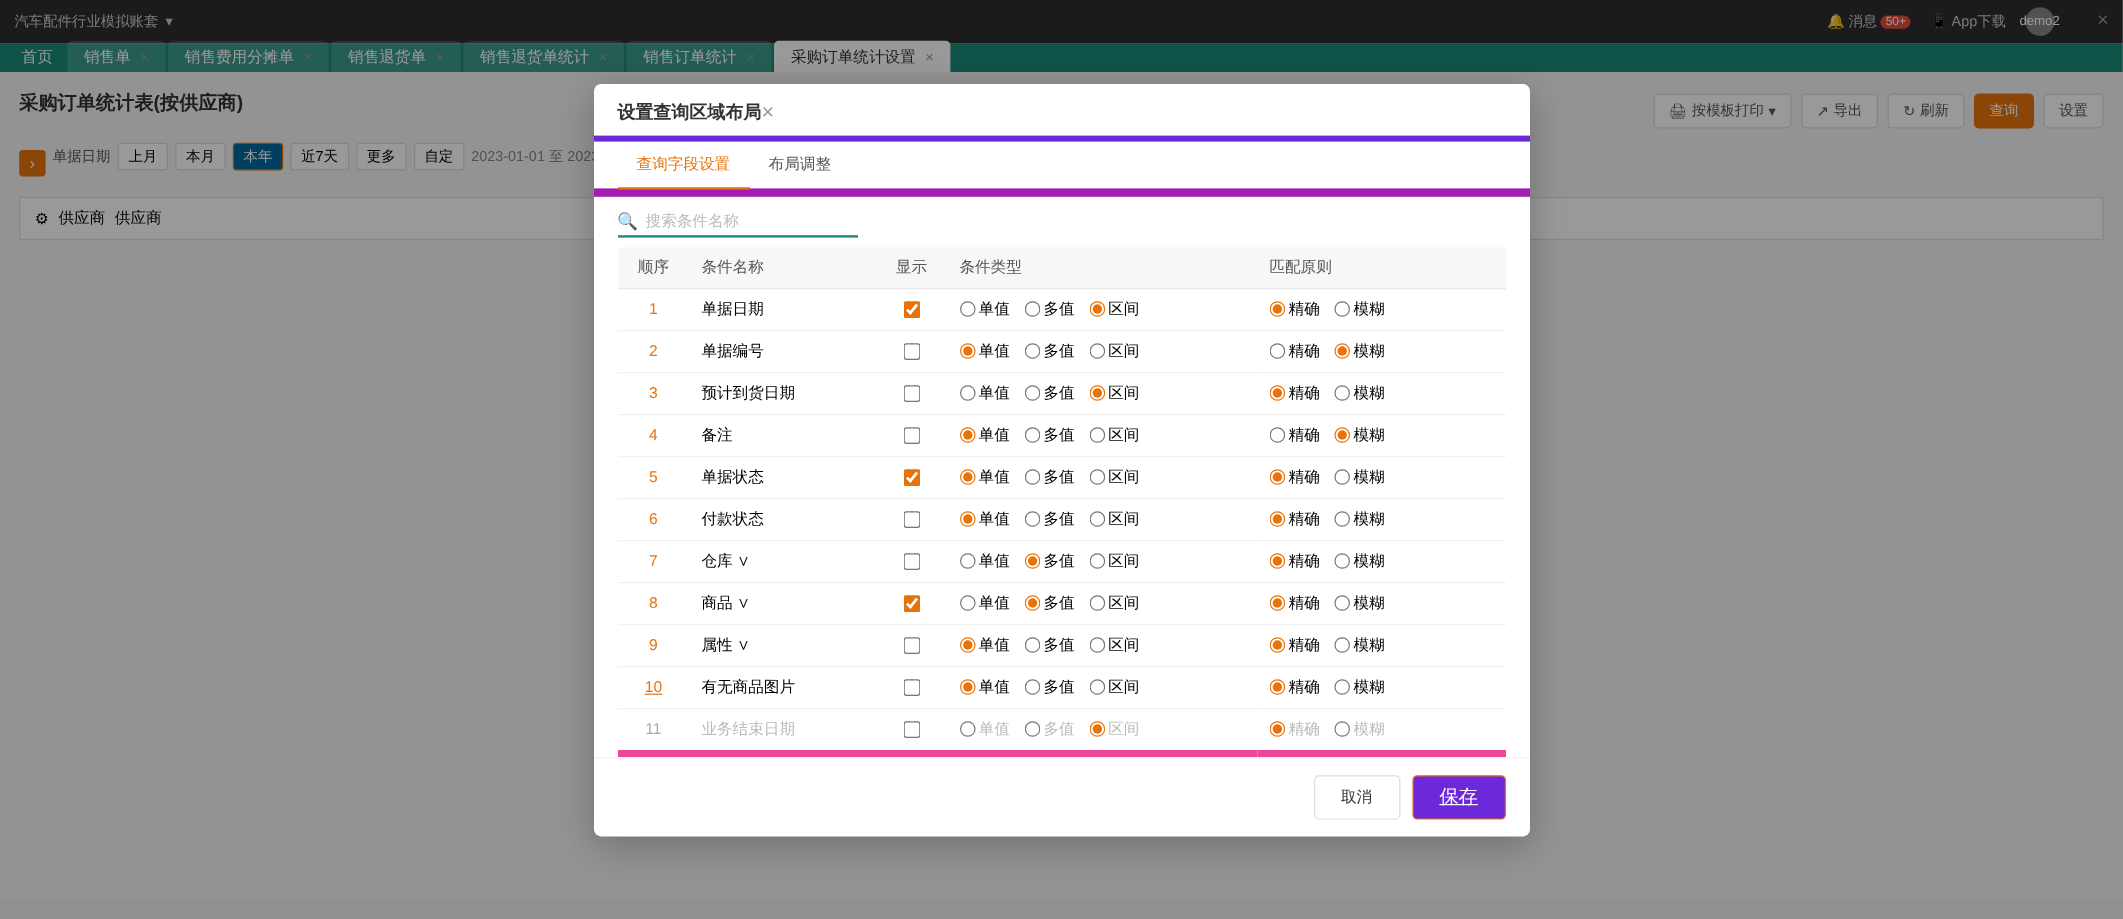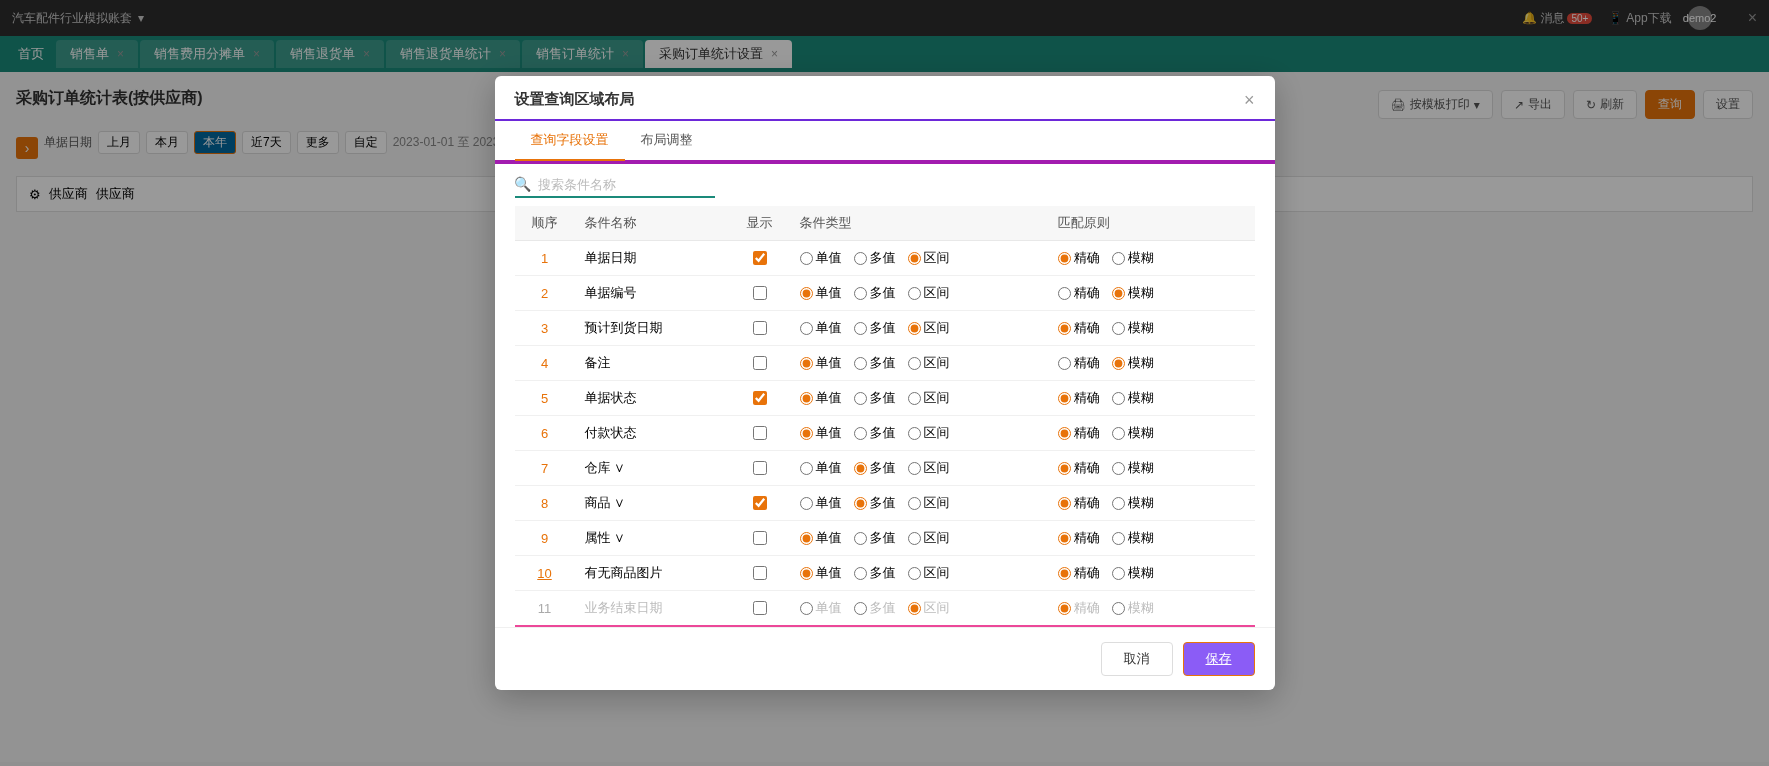--- a/index.html
+++ b/index.html
@@ -17,21 +17,21 @@
     }
     .top-bar-left { font-size: 12px; display: flex; align-items: center; gap: 6px; font-family: Liberation Serif, serif; }
     .top-bar-right { display: flex; align-items: center; gap: 16px; font-size: 12px; }
     .top-bar-right .badge { background: #e74c3c; color: #fff; border-radius: 8px; padding: 0 4px; font-size: 10px; }
     .top-bar-right .avatar { width: 24px; height: 24px; border-radius: 50%; background: #888; display: inline-flex; align-items: center; justify-content: center; color: #fff; font-size: 11px; }
     .close-x { color: #999; cursor: pointer; font-size: 16px; margin-left: 20px; }
 
     
     .nav-bar {
       background: #1a8a7a;
-      height: 36px;
+      height: 24px;
       display: flex;
       align-items: center;
       padding: 0 8px;
       gap: 2px;
     }
     .nav-tab {
       background: rgba(255,255,255,0.15);
       color: #fff;
       padding: 5px 14px;
       border-radius: 4px 4px 0 0;
@@ -144,32 +144,32 @@
       border-radius: 6px;
       width: 780px;
       max-height: 640px;
       box-shadow: 0 8px 32px rgba(0,0,0,0.25);
       display: flex;
       flex-direction: column;
     }
     .dialog-header {
       display: flex;
       align-items: center;
-      justify-content: space-between;
+      justify-content: flex-start;
       padding: 14px 20px 10px;
-      border-bottom: 2px solid #6d28d9;
+      border-bottom: 5px solid #6d28d9;
     }
     .dialog-title { font-size: 15px; font-weight: bold; color: #333; }
     .dialog-close { cursor: pointer; color: #999; font-size: 18px; line-height: 1; }
 
     
     .dialog-tabs {
       display: flex;
       padding: 0 20px;
-      border-bottom: 4px solid #a21caf;
+      border-bottom: 7px solid #a21caf;
       gap: 0;
     }
     .dialog-tab {
       padding: 10px 16px;
       cursor: pointer;
       font-size: 13px;
       color: #555;
       border-bottom: 2px solid transparent;
       margin-bottom: -1px;
     }
@@ -219,21 +219,21 @@
       font-weight: 500;
       border-bottom: 1px solid #e8e8e8;
       white-space: nowrap;
     }
     .dialog-table td {
       padding: 8px 10px;
       border-bottom: 1px solid #f0f0f0;
       vertical-align: middle;
       white-space: nowrap;
     }
-    .dialog-table tr:last-child td { border-bottom: 2px solid #ec4899; }
+    .dialog-table tr:last-child td { border-bottom: 6px solid #ec4899; }
     .dialog-table .seq { color: #e8730a; font-weight: 500; text-align: center; }
     .dialog-table .seq.one { color: #e8730a; }
 
     
     .cb-wrap { display: flex; align-items: center; justify-content: center; }
     input[type=checkbox] { width: 14px; height: 14px; accent-color: #e8730a; cursor: pointer; }
 
     
     .radio-group { display: flex; align-items: center; gap: 12px; }
     .radio-item { display: flex; align-items: center; gap: 3px; cursor: pointer; }
@@ -256,24 +256,24 @@
       border: 1px solid #ddd;
       background: #fff;
       border-radius: 4px;
       cursor: pointer;
       font-size: 13px;
       color: #333;
     }
     .btn-save {
       padding: 7px 22px;
       border: 1px solid #e8730a;
-      background: #8b5cf6;
+      background: #6d28d9;
       border-radius: 4px;
       cursor: pointer;
-      font-size: 13px;
+      font-size: 16px;
       color: #fff;
       font-weight: 500;
       text-decoration: underline;
     }
 
     .col-name { min-width: 120px; }
     .col-type { min-width: 200px; }
     .col-match { min-width: 160px; }
 
     .partial-row td { color: #bbb; }

